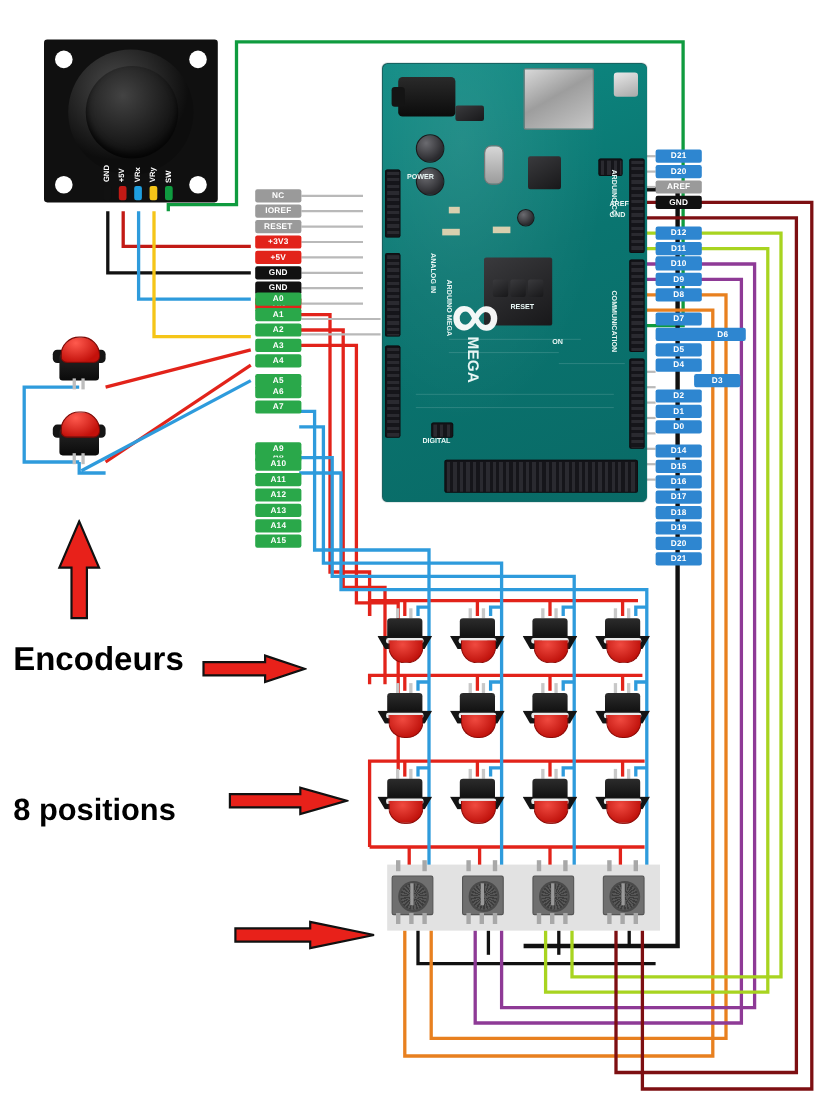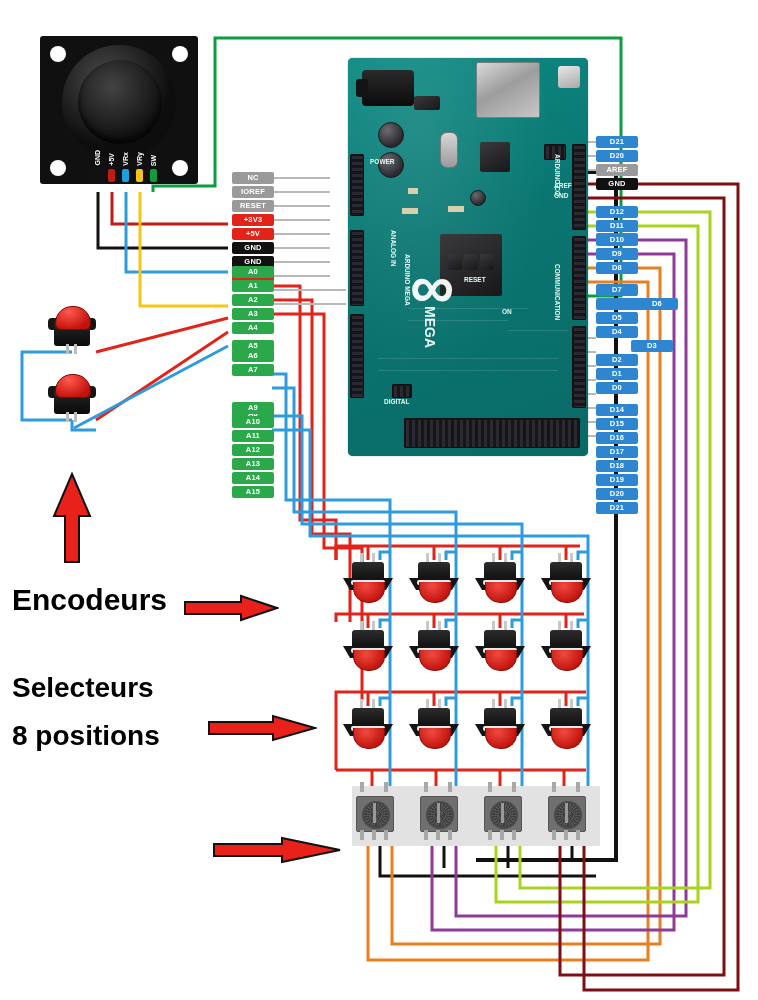--- a/index.html
+++ b/index.html
@@ -532,21 +532,20 @@
 
   <svg style="position:absolute;left:48px;top:472px;" width="48" height="92">
     <polygon points="24,2 42,44 31,44 31,90 17,90 17,44 6,44" fill="#e8211a" stroke="#111" stroke-width="2"></polygon>
   </svg>
 
   <div class="anno" style="left:12px;top:583px;font-size:30px;">Encodeurs</div>
   <svg style="position:absolute;left:183px;top:594px;" width="96" height="28">
     <polygon points="2,8 58,8 58,2 94,14 58,26 58,20 2,20" fill="#e8211a" stroke="#111" stroke-width="2"></polygon>
   </svg>
 
-  <div class="anno" style="left:12px;top:672px;font-size:28px;">Selecteurs</div>
   <div class="anno" style="left:12px;top:720px;font-size:28px;">8 positions</div>
   <svg style="position:absolute;left:207px;top:714px;" width="110" height="28">
     <polygon points="2,8 66,8 66,2 108,14 66,26 66,20 2,20" fill="#e8211a" stroke="#111" stroke-width="2"></polygon>
   </svg>
 
   <svg style="position:absolute;left:212px;top:836px;" width="130" height="28">
     <polygon points="2,8 70,8 70,2 128,14 70,26 70,20 2,20" fill="#e8211a" stroke="#111" stroke-width="2"></polygon>
   </svg>
 
 </div>

